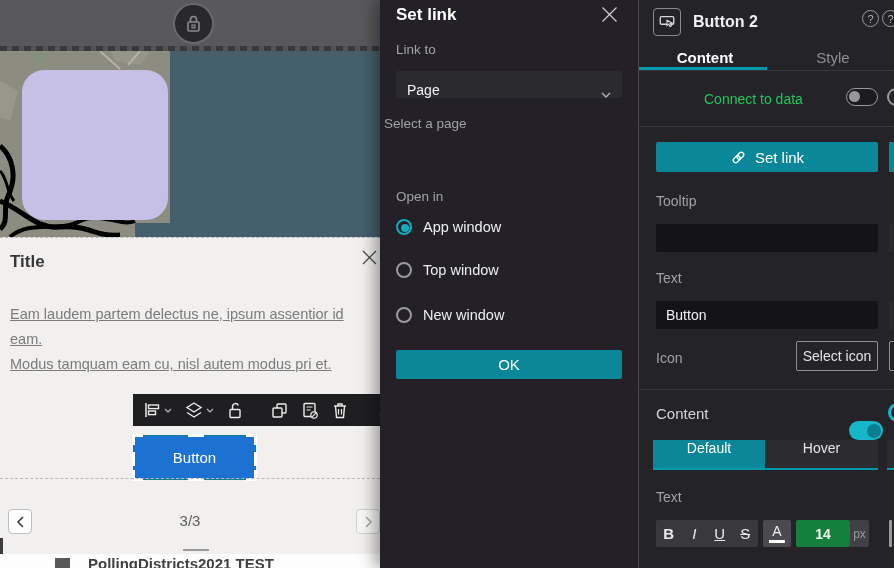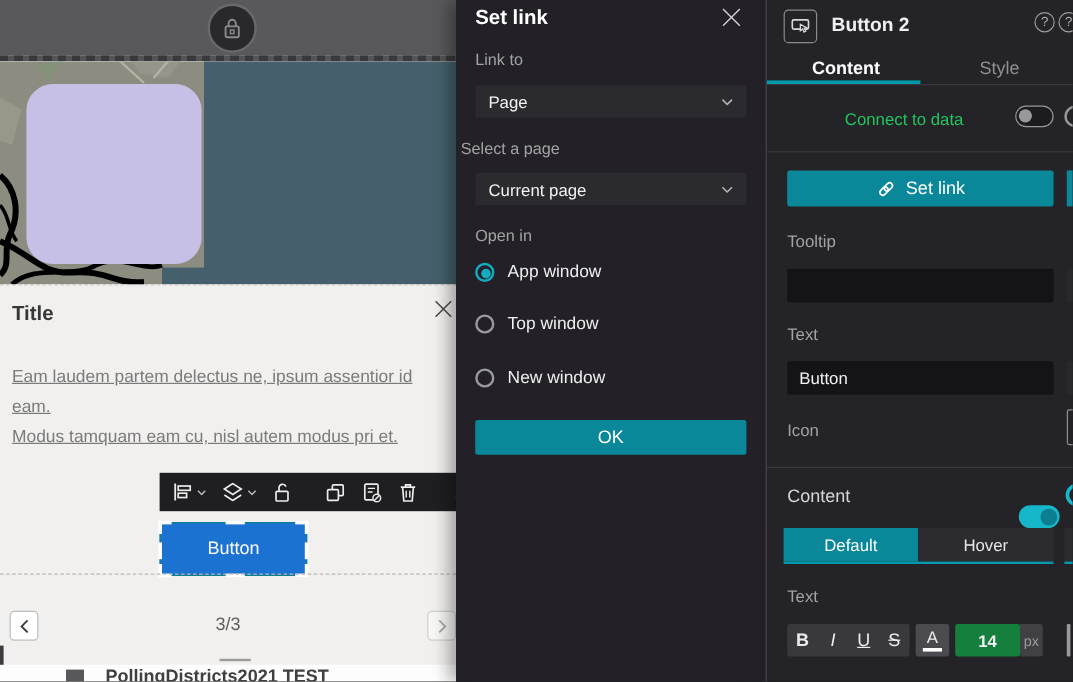--- a/index.html
+++ b/index.html
@@ -47,21 +47,21 @@
   #legend-row { left:0; top:554px; width:380px; height:14px; background:#fdfdfd; }
   #legend-swatch { left:55px; top:558px; width:15px; height:12px; background:#58585a; }
   #legend-label { left:88px; top:555px; font-size:15px; font-weight:bold; color:#3f3f3f; white-space:nowrap; }
   #left-edge-bar { left:0; top:538px; width:3px; height:20px; background:#3c3c3e; }
 
   
   #dialog { left:380px; top:0; width:258px; height:568px; background:#232127;
     box-shadow:-6px 0 14px rgba(0,0,0,.35); }
   .dlg-label { font-size:13.5px; color:#a3a3a3; }
   .dd { left:16px; width:226px; height:27px; background:#2b2a2f; border-radius:2px;
-    display:flex; align-items:center; padding:0 11px; color:#f2f2f2; font-size:14px; }
+    display:flex; align-items:flex-end; padding:0 11px; color:#f2f2f2; font-size:14px; }
   .dd svg { margin-left:auto; }
   .radio-row { left:16px; display:flex; align-items:center; gap:11px; }
   .radio { width:16px; height:16px; border-radius:50%; border:2px solid #9a9a9a; position:relative; }
   .radio.sel { border-color:#14aabf; }
   .radio.sel::after { content:""; position:absolute; left:3px; top:3px; width:8px; height:8px;
     border-radius:50%; background:#14aabf; }
   .radio-label { font-size:14.5px; color:#efefef; }
   .teal-btn { background:#0a8799; color:#fff; border:none; border-radius:2px;
     display:flex; align-items:center; justify-content:center; gap:8px; font-size:15px;
     font-family:"Liberation Sans",sans-serif; }
@@ -81,21 +81,21 @@
   .toggle { border-radius:10px; position:relative; }
   .toggle.off { width:32px; height:18px; background:#1c1c1f; border:1.5px solid #98989a; }
   .toggle.off::after { content:""; position:absolute; left:2px; top:2px; width:11px; height:11px;
     border-radius:50%; background:#98989a; }
   .toggle.on { width:34px; height:19px; background:#17b7ca; }
   .toggle.on::after { content:""; position:absolute; right:2px; top:2.5px; width:14px; height:14px;
     border-radius:50%; background:#0c7e91; }
   .dark-input { background:#141317; border:none; border-radius:2px; color:#f2f2f2;
     font-size:14px; padding:0 10px; font-family:"Liberation Sans",sans-serif; }
   .cut-bar { left:250px; width:6px; }
-  .seg { top:440px; height:28px; font-size:14px; display:flex; align-items:center; justify-content:center; }
+  .seg { top:440px; height:28px; font-size:14px; display:flex; justify-content:center; }
   .fmt-letter { flex:1; text-align:center; font-size:15px; color:#ececec; }
 </style>
 </head>
 <body>
 
 <div id="stage">
 
   <div class="abs" id="canvas">
     <div class="abs" id="topbar"></div>
     <div class="abs" id="topbar-dash"></div>
@@ -260,26 +260,20 @@
 
     <div class="abs dlg-label" style="left:16px; top:42px;">Link to</div>
     <div class="abs dd" style="top:71px;">
       <span>Page</span>
       <svg width="10" height="6" viewBox="0 0 10 6">
         <path d="M1 1l4 4 4-4" stroke="#b5b5b5" stroke-width="1.3" fill="none"></path>
       </svg>
     </div>
 
     <div class="abs dlg-label" style="left:4px; top:116px;">Select a page</div>
-    <div class="abs dd" style="top:144px;">
-      <span>Current page</span>
-      <svg width="10" height="6" viewBox="0 0 10 6">
-        <path d="M1 1l4 4 4-4" stroke="#b5b5b5" stroke-width="1.3" fill="none"></path>
-      </svg>
-    </div>
 
     <div class="abs dlg-label" style="left:16px; top:189px;">Open in</div>
 
     <div class="abs radio-row" style="top:219px;">
       <span class="radio sel"></span>
       <span class="radio-label">App window</span>
     </div>
     <div class="abs radio-row" style="top:262px;">
       <span class="radio"></span>
       <span class="radio-label">Top window</span>
@@ -335,20 +329,22 @@
 
     <div class="abs row-label" style="left:17px; top:193px;">Tooltip</div>
     <input class="abs dark-input" style="left: 17px; top: 224px; width: 222px; height: 28px;" value="">
     <div class="abs cut-bar" style="top:224px; height:28px; background:#2a282d;"></div>
 
     <div class="abs row-label" style="left:17px; top:270px;">Text</div>
     <input class="abs dark-input" style="left: 17px; top: 301px; width: 222px; height: 28px;" value="Button">
     <div class="abs cut-bar" style="top:301px; height:28px; background:#2a282d;"></div>
 
     <div class="abs row-label" style="left:17px; top:350px;">Icon</div>
+    <button class="abs" style="left:157px; top:341px; width:82px; height:30px; background:transparent;
+            border:1px solid #8f8f8f; border-radius:2px; color:#e3e3e3; font-size:14px; font-family:'Liberation Sans',sans-serif;">Select icon</button>
     <div class="abs" style="left:250px; top:341px; width:10px; height:30px; border:1px solid #8f8f8f; border-radius:2px;"></div>
     <div class="abs hr" style="top:389px;"></div>
 
     <div class="abs" style="left:17px; top:405px; font-size:15px; color:#d6d6d6;">Content</div>
     <div class="abs toggle on" style="left:210px; top:403px;"></div>
     <div class="abs" style="left:249px; top:403px; width:19px; height:19px; border-radius:50%; border:3px solid #17b7ca;"></div>
 
     <div class="abs seg" style="left:14px; width:112px; background:#0a8799; color:#fff;">
       <span>Default</span>
         </div>

